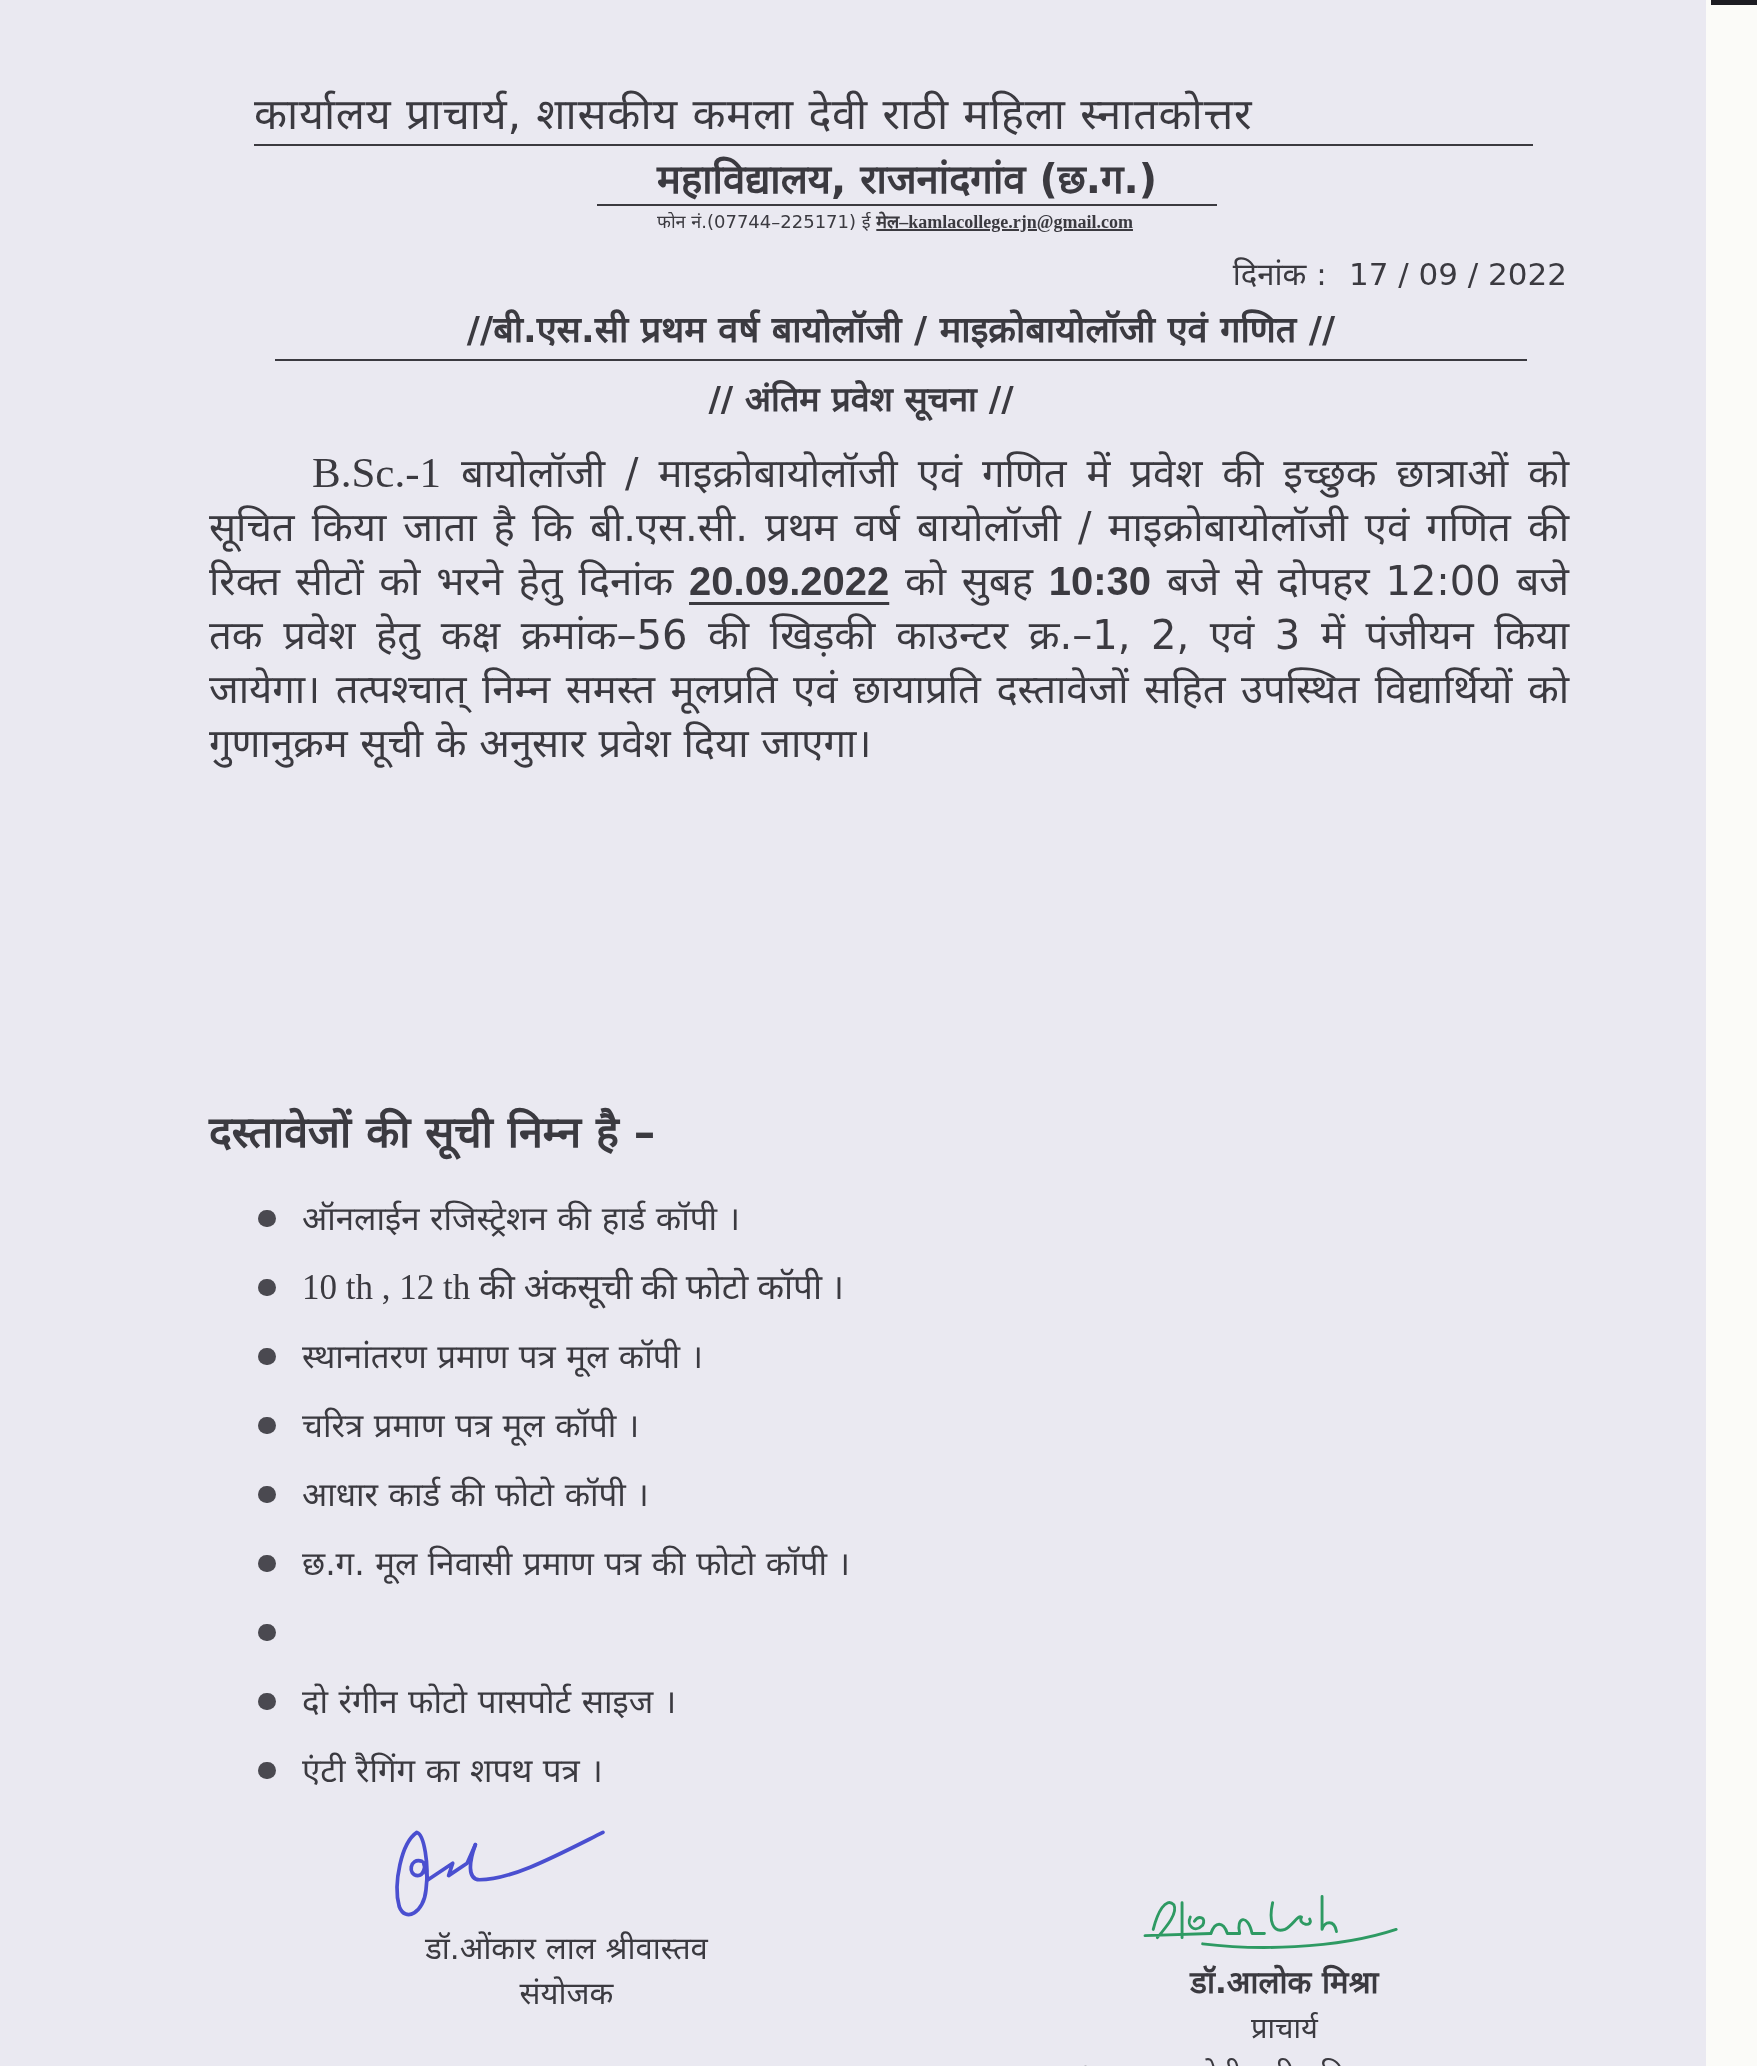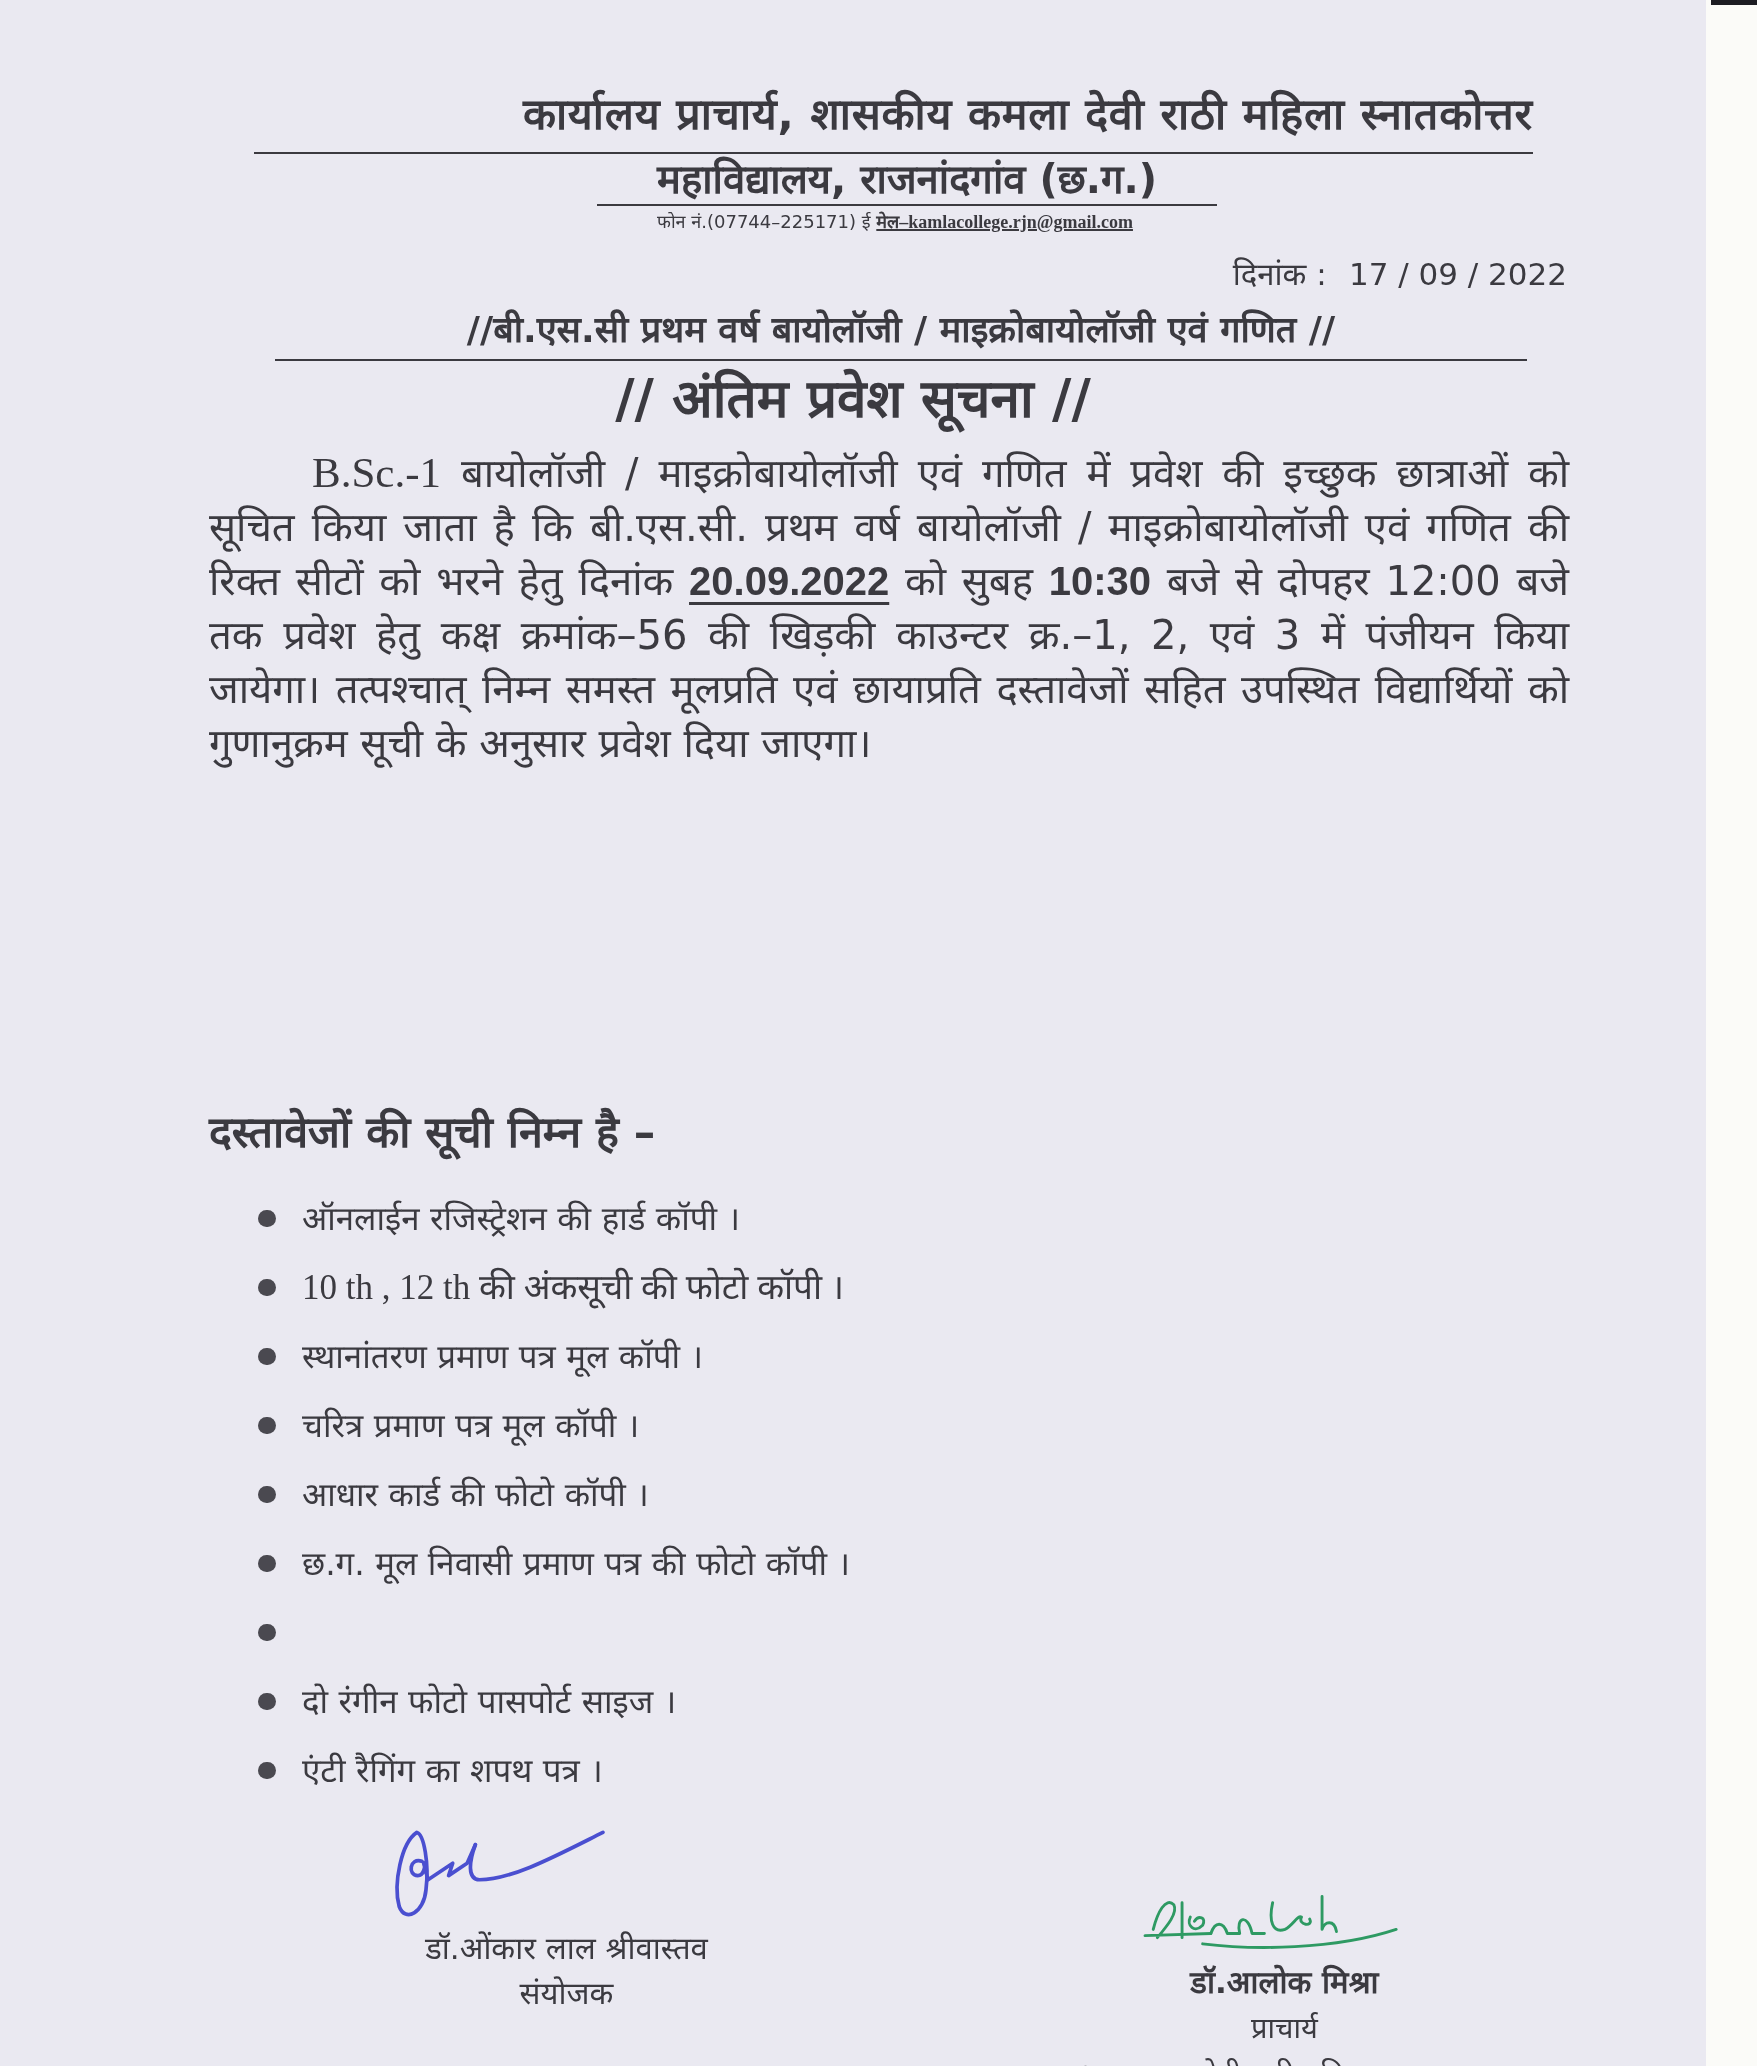--- a/index.html
+++ b/index.html
@@ -12,31 +12,31 @@
   .paper {
     position: absolute; left: 0; top: 0; width: 1706px; height: 2410px;
     background: #eae9f1;
   }
   .topbar {
     position: absolute; left: 1711px; top: 0; width: 47px; height: 5px; background: #1c1c22;
   }
   .abs { position: absolute; white-space: nowrap; }
   .center { left: 0; width: 1706px; text-align: center; }
 
-  .hdr1 { top: 85px; left: 254px; width: 1279px; font-size: 43px; font-weight: bold; letter-spacing: 0.8px; text-align: right;
-          border-bottom: 2.1px solid #3b3a40; padding-bottom: 9px; line-height: 58px; }
+  .hdr1 { top: 85px; left: 254px; width: 1279px; font-size: 43px; font-weight: normal; letter-spacing: 0.8px; text-align: left;
+          border-bottom: 2.1px solid #3b3a40; padding-bottom: 1px; line-height: 58px; }
   .hdr2 { top: 154px; left: 597px; width: 620px; font-size: 40px; font-weight: bold; text-align: center;
           border-bottom: 2.1px solid #3b3a40; line-height: 50px; }
   .contact { top: 205px; left: 517px; width: 756px; font-size: 18px; text-align: center; line-height: 33px; }
   .contact .email { text-decoration: underline; text-decoration-thickness: 2.1px; font-family: "Liberation Serif", serif; font-weight: bold; }
 
   .date { top: 252px; right: 190px; font-size: 31px; line-height: 45px; margin-left: 32px; }
   .subject { top: 301px; left: 275px; width: 1252px; font-size: 36px; font-weight: bold; text-align: center;
              border-bottom: 2.1px solid #3b3a40; line-height: 58px; }
-  .title { top: 364px; font-size: 53px; font-weight: bold; line-height: 70px; }
+  .title { top: 364px; font-size: 34px; font-weight: bold; line-height: 70px; padding-left: 8px; }
 
   .para { position: absolute; left: 209px; width: 1360px; top: 446px; font-size: 40px; line-height: 54px;
           text-align: justify; text-align-last: left; }
   .para .indent { display: inline-block; width: 103px; }
   .para .latin { font-family: "Liberation Serif", serif; font-size: 43px; }
   .para .hl { font-family: "Liberation Sans", sans-serif; font-weight: bold; }
   .para .ul { text-decoration: underline; text-decoration-thickness: 2.5px; text-underline-offset: 7.4px; }
 
   .doclist-title { top: 1101px; left: 209px; font-size: 43px; font-weight: bold; line-height: 62px; }
   .doclist { position: absolute; left: 252px; top: 1184px; margin: 0; padding: 0; list-style: none; }

